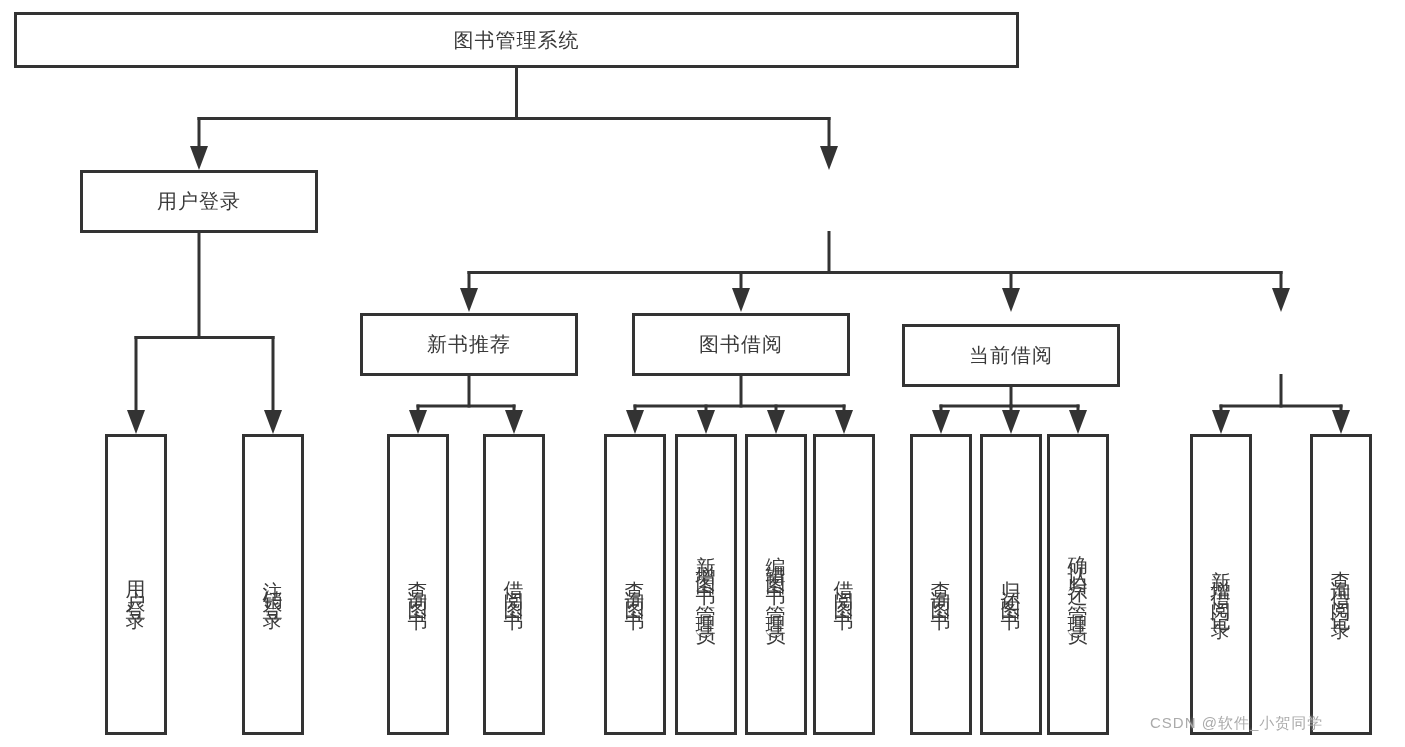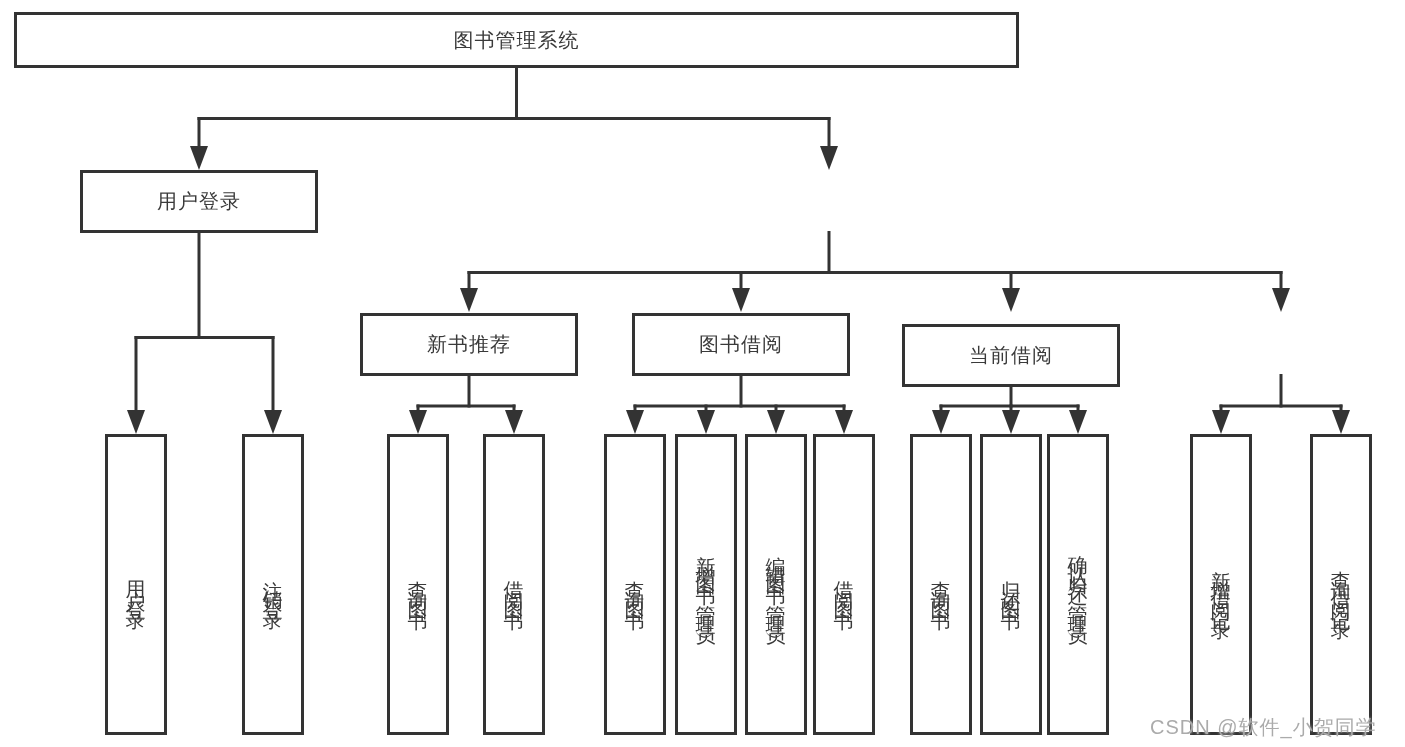--- a/index.html
+++ b/index.html
@@ -39,21 +39,21 @@
     writing-mode: vertical-rl;
     text-orientation: mixed;
     letter-spacing: 10px;
     line-height: 1;
     white-space: nowrap;
   }
   #watermark {
     position: absolute;
     left: 1150px;
     top: 714px;
-    font-size: 20px;
+    font-size: 15px;
     color: #ababab;
     letter-spacing: 1px;
     white-space: nowrap;
     z-index: 5;
     text-shadow: 0 0 3px rgba(255,255,255,0.8);
   }
   line { stroke: #333333; stroke-width: 3; }
   path.arw { fill: #333333; stroke: none; }
 </style>
 </head>

